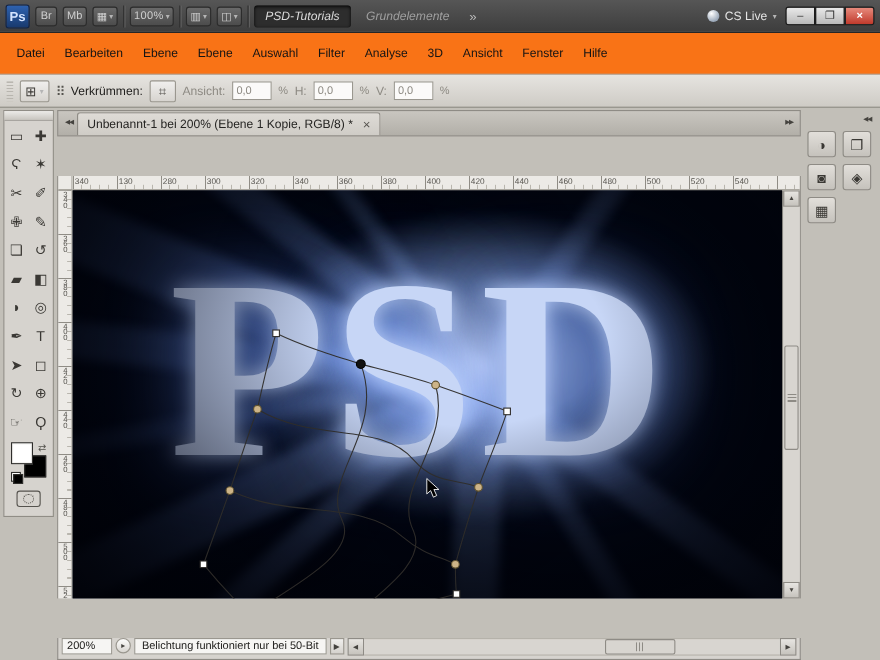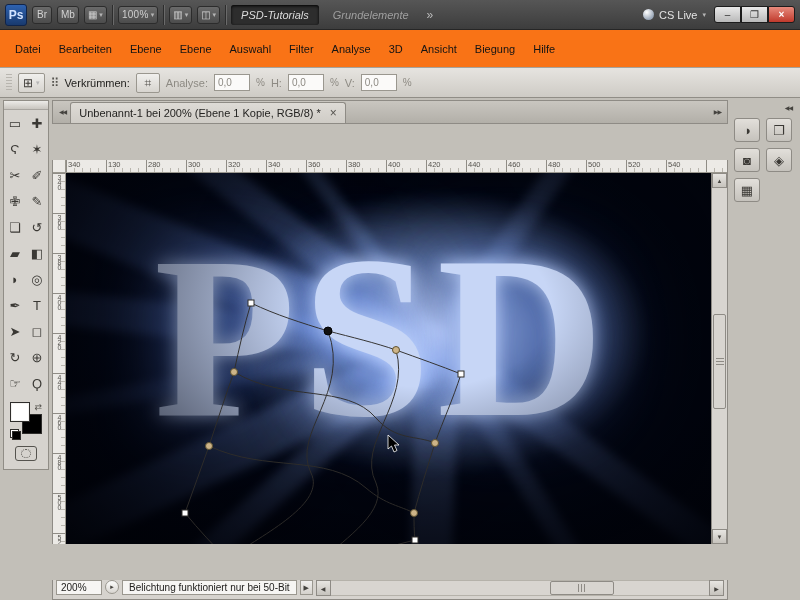--- a/index.html
+++ b/index.html
@@ -225,35 +225,35 @@
       <div class="menu-item"><span>Auswahl</span></div>
 
       <div class="menu-item"><span>Filter</span></div>
 
       <div class="menu-item"><span>Analyse</span></div>
 
       <div class="menu-item"><span>3D</span></div>
 
       <div class="menu-item"><span>Ansicht</span></div>
 
-      <div class="menu-item"><span>Biegung</span></div>
+      <div class="menu-item"><span>Fenster</span></div>
 
       <div class="menu-item"><span>Hilfe</span></div>
     </div>
 
   <div class="optionsbar">
     <div class="opt-grip"></div>
     <div class="tool-preset">
       <span>⊞</span>
       <span class="dd-caret">▾</span>
     </div>
     <div class="ref-grid">⠿</div>
     <span class="opt-label">Verkrümmen:</span>
     <div class="warp-orient">⌗</div>
-    <span class="opt-label disabled">Analyse:</span>
+    <span class="opt-label disabled">Ansicht:</span>
     <input class="opt-input" value="0,0" style="">
     <span class="unit">%</span>
     <span class="opt-label disabled">H:</span>
     <input class="opt-input" value="0,0" style="">
     <span class="unit">%</span>
     <span class="opt-label disabled">V:</span>
     <input class="opt-input" value="0,0" style="">
     <span class="unit">%</span>
   </div>
 

